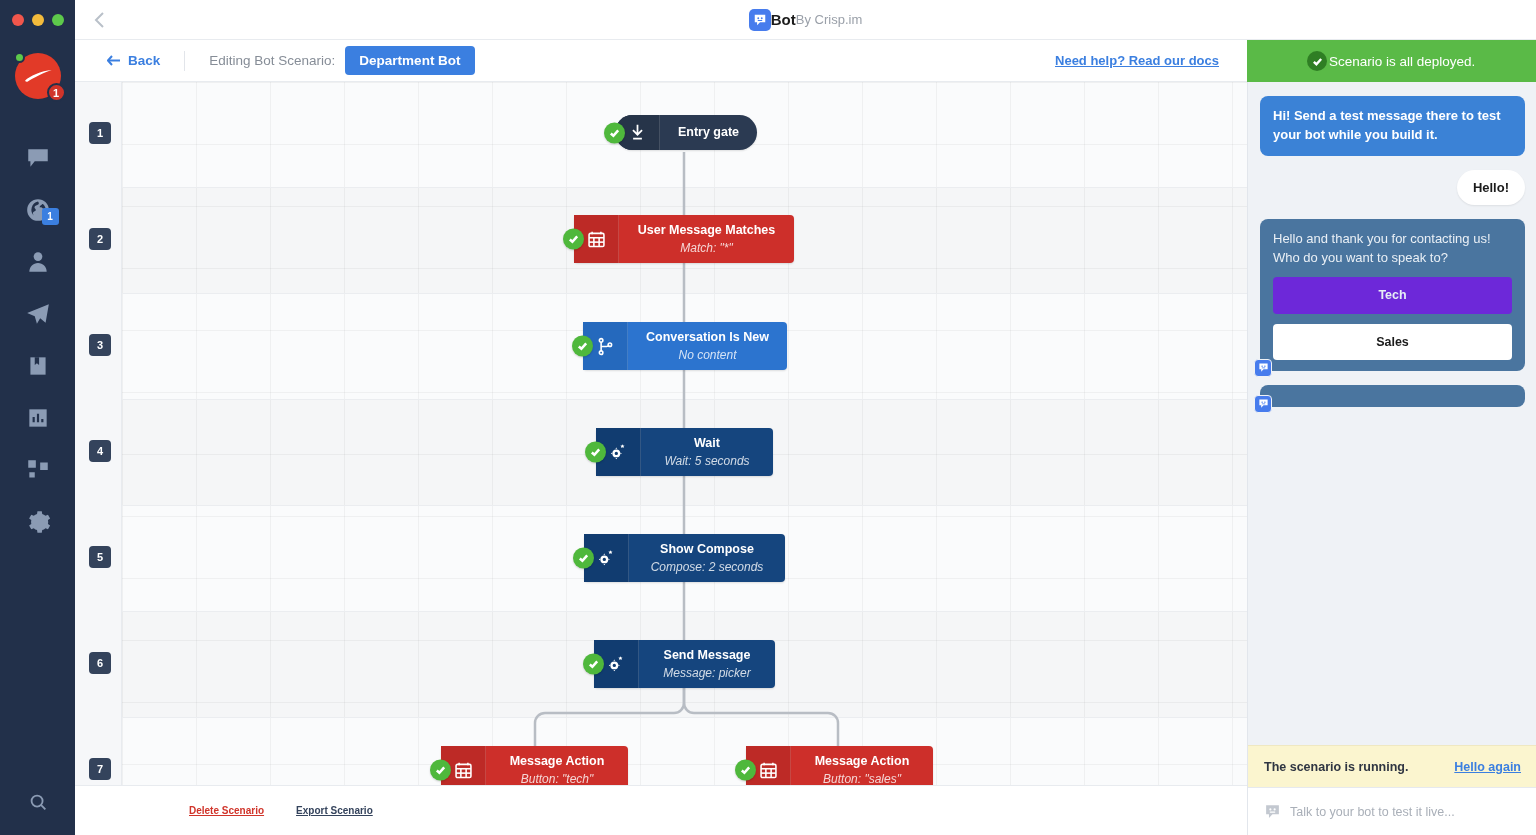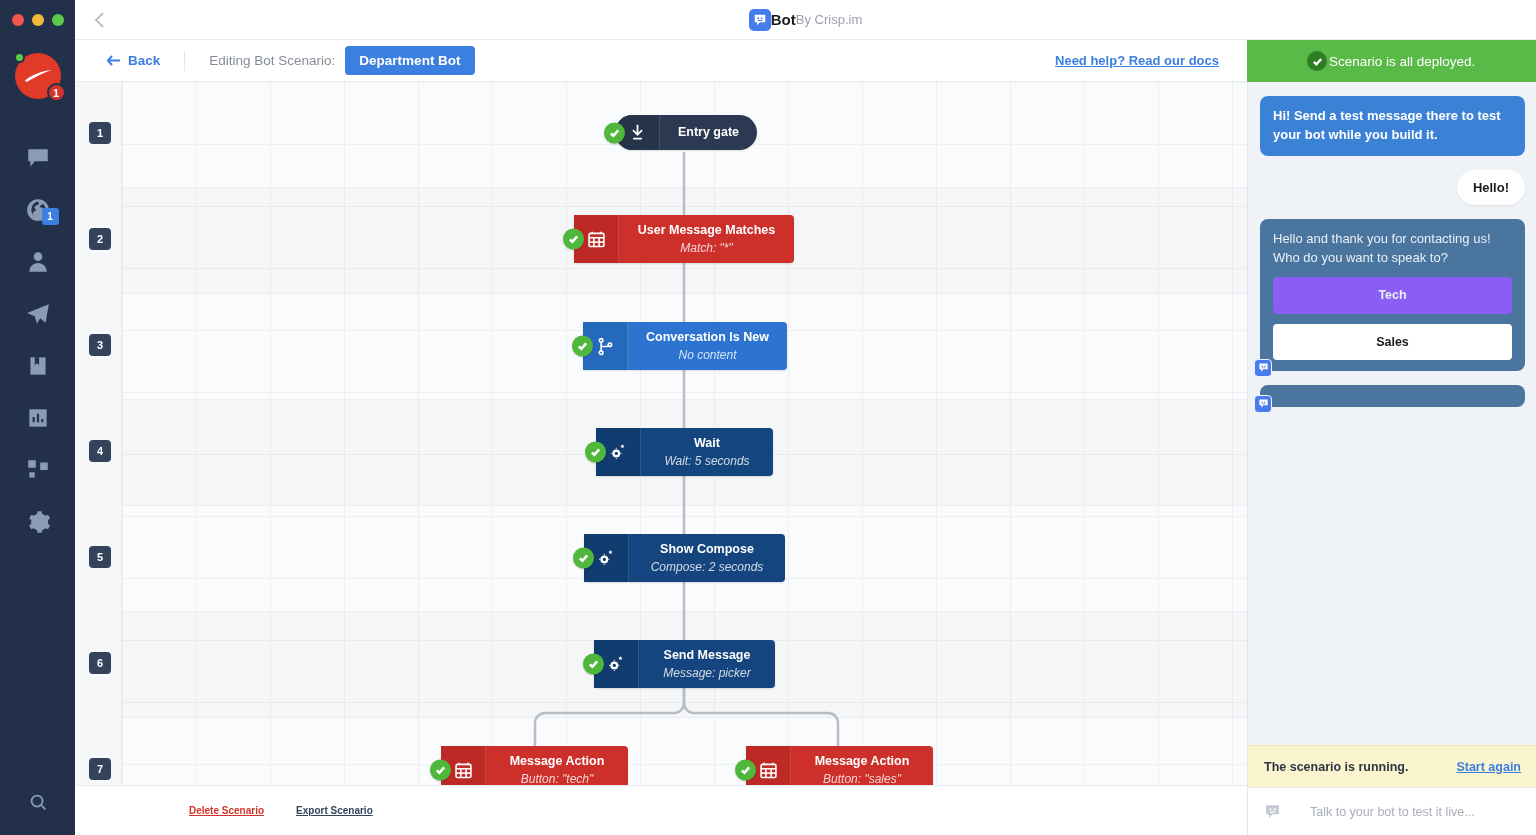--- a/index.html
+++ b/index.html
@@ -207,35 +207,35 @@
   .bubble .avtiny {
     position: absolute; left: -6px; bottom: -6px; width: 18px; height: 18px;
     border-radius: 4px; background: #477ced; border: 1.5px solid #eff2f6;
     display: flex; align-items: center; justify-content: center;
   }
   .bubble .avtiny svg { width: 11px; height: 11px; fill: #fff; }
   .picker-btn {
     display: block; width: 100%; margin-top: 10px; border-radius: 4px;
     font-size: 12.5px; font-weight: bold; padding: 9px 0; text-align: center; cursor: pointer;
   }
-  .picker-btn.muted { background: #8b5cf6; color: #e6eef6; }
+  .picker-btn.muted { background: #6d28d9; color: #e6eef6; }
   .picker-btn.white { background: #fff; color: #1b1b1b; }
   .running-bar {
     position: absolute; left: 0; top: 663px; width: 289px; height: 42px;
     background: #fbf5cf; display: flex; align-items: center;
     padding: 0 16px; border-top: 1px solid #efe8c2;
   }
   .running-bar .txt { font-size: 12.5px; font-weight: bold; color: #2f3542; }
   .running-bar .again {
     margin-left: auto; font-size: 12.5px; font-weight: bold;
     color: #3b7fe0; text-decoration: underline; cursor: pointer;
   }
   .chat-input {
     position: absolute; left: 0; top: 705px; width: 289px; height: 48px;
-    background: #fff; display: flex; align-items: center; gap: 29px; padding: 0 16px;
+    background: #fff; display: flex; align-items: center; gap: 9px; padding: 0 16px;
     border-top: 1px solid #e6e9ee;
   }
   .chat-input svg { width: 17px; height: 17px; fill: #c3c8d0; flex: none; }
   .chat-input .ph { font-size: 12.5px; color: #a9afb8; }
 </style>
 </head>
 <body>
 
 <div id="app">
 
@@ -584,21 +584,21 @@
               <circle cx="9" cy="9" r="1.6" fill="#477ced"></circle>
               <circle cx="15" cy="9" r="1.6" fill="#477ced"></circle>
               <rect x="8" y="12" width="8" height="1.8" rx="0.9" fill="#477ced"></rect>
           </svg>
         </span>
       </div>
     </div>
 
     <div class="running-bar">
       <span class="txt">The scenario is running.</span>
-      <span class="again">Start again</span>
+      <span class="again">Hello again</span>
     </div>
 
     <div class="chat-input">
       <svg viewBox="0 0 24 24">
         <path d="M3 3h18v13h-9l-5 5v-5H3z"></path>
           <circle cx="9" cy="9" r="1.5" fill="#fff"></circle>
           <circle cx="15" cy="9" r="1.5" fill="#fff"></circle>
           <rect x="8" y="12" width="8" height="1.6" rx="0.8" fill="#fff"></rect>
       </svg>
       <span class="ph">Talk to your bot to test it live...</span>

